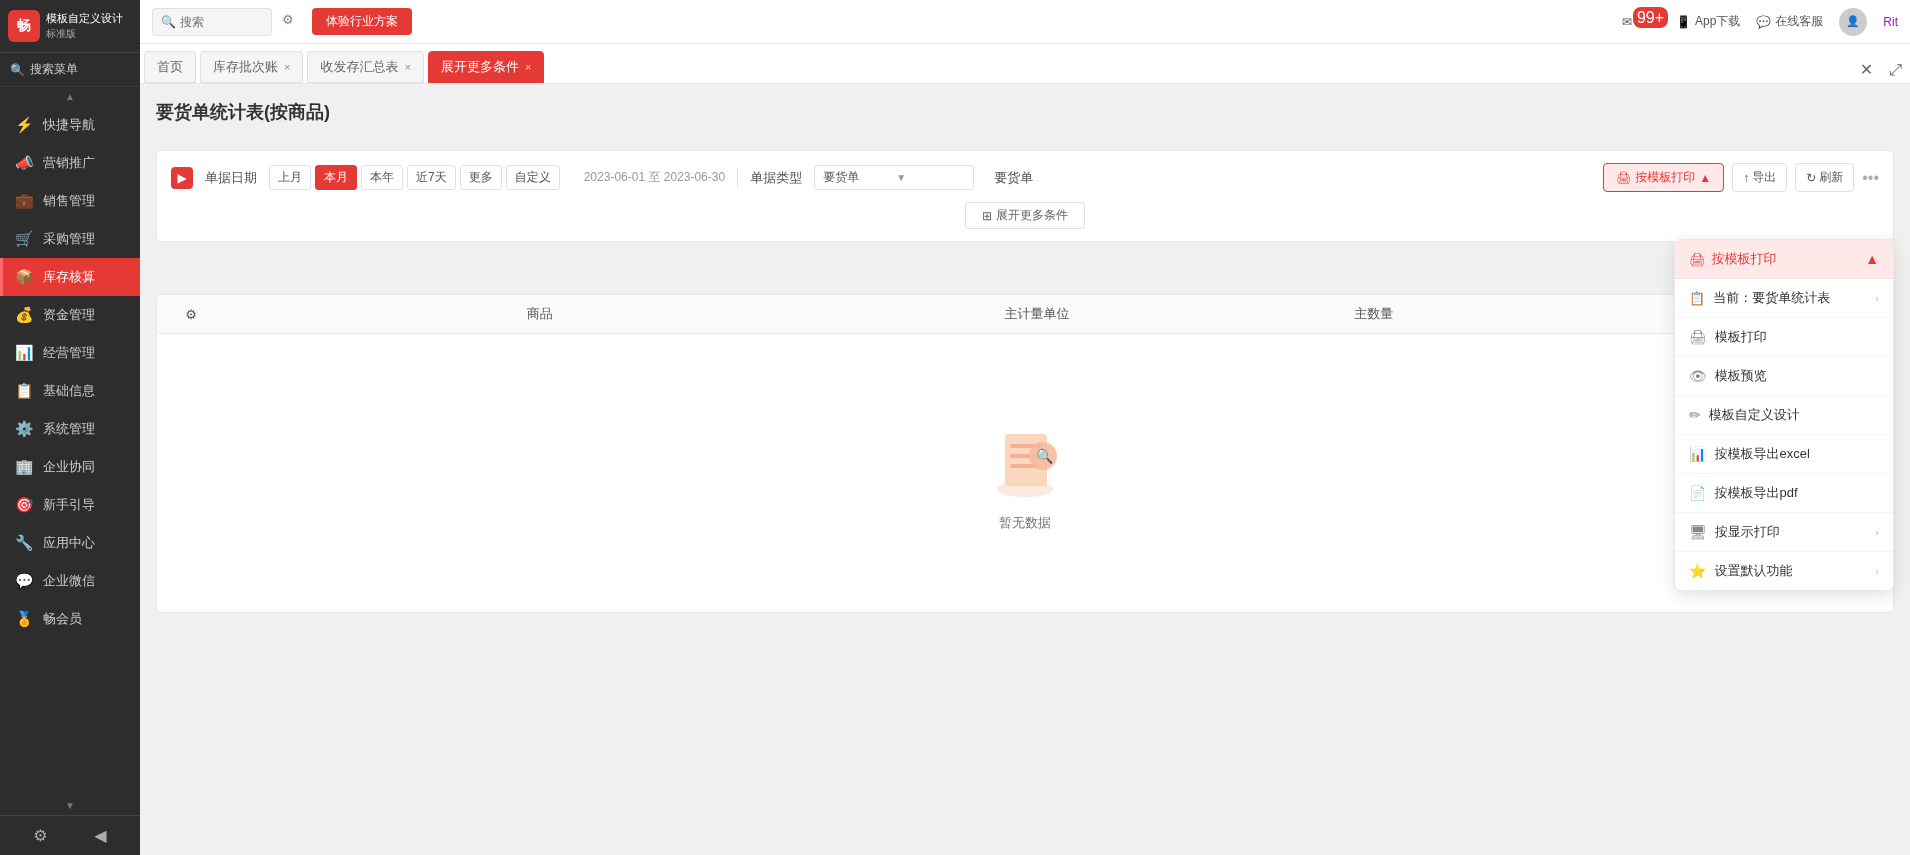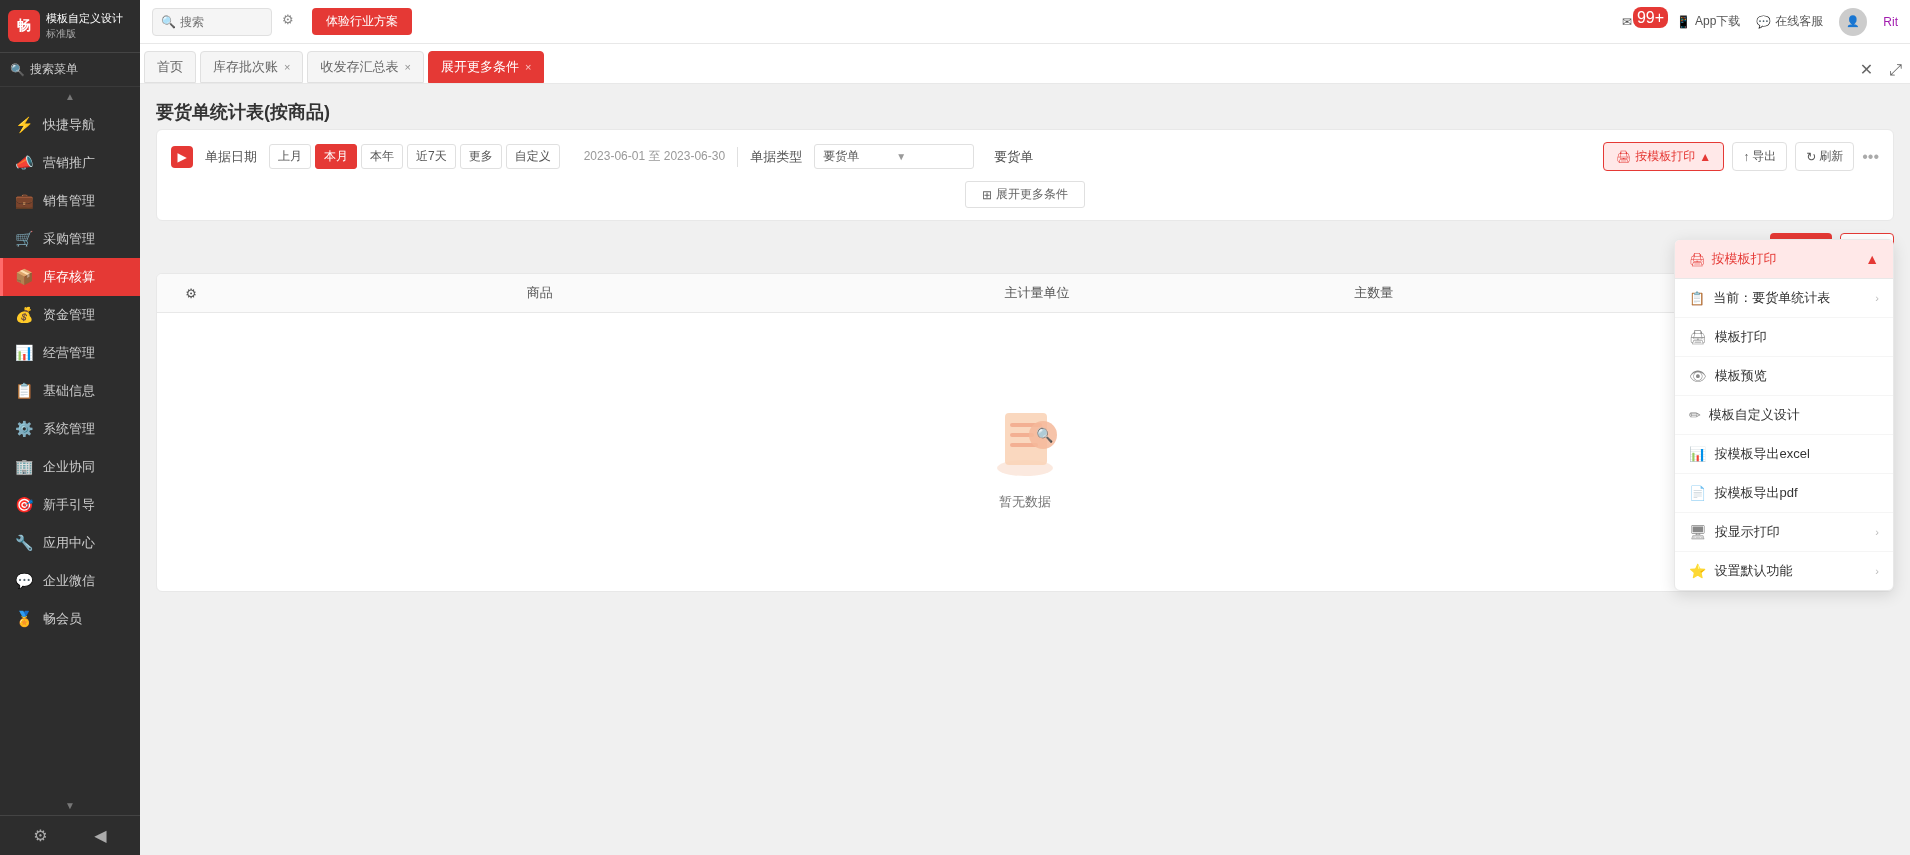--- a/index.html
+++ b/index.html
@@ -198,21 +198,21 @@
       flex: 1;
       overflow: auto;
       padding: 16px;
       position: relative;
     }
 
     .page-title {
       font-size: 18px;
       font-weight: 600;
       color: #333;
-      margin-bottom: 5px;
+      margin-bottom: 26px;
     }
 
     
     .filter-bar {
       background: #fff;
       border-radius: 6px;
       padding: 12px 14px;
       margin-bottom: 12px;
       border: 1px solid #e8e8e8;
     }

